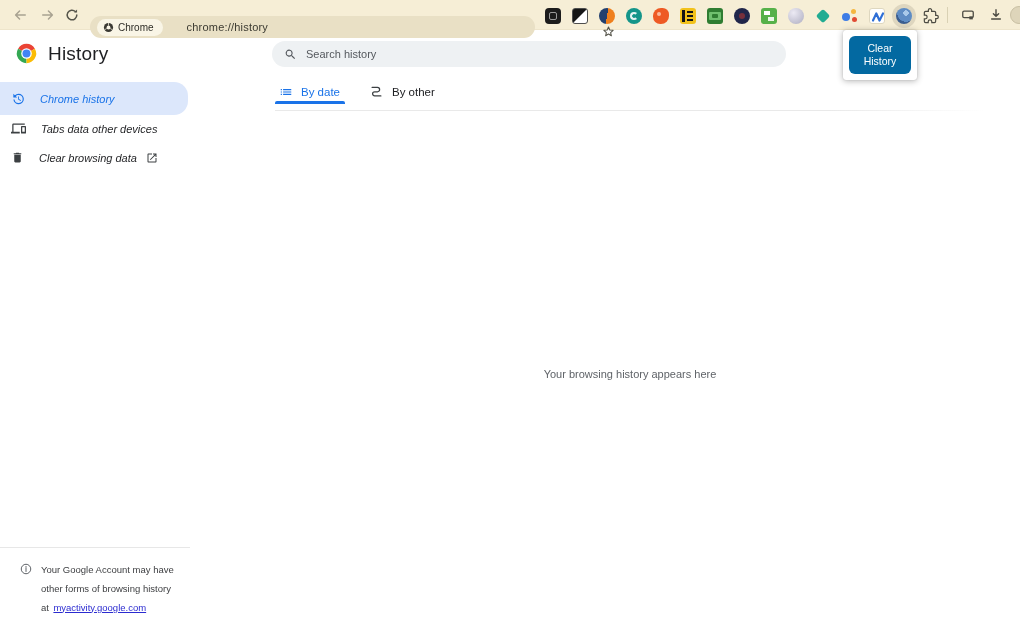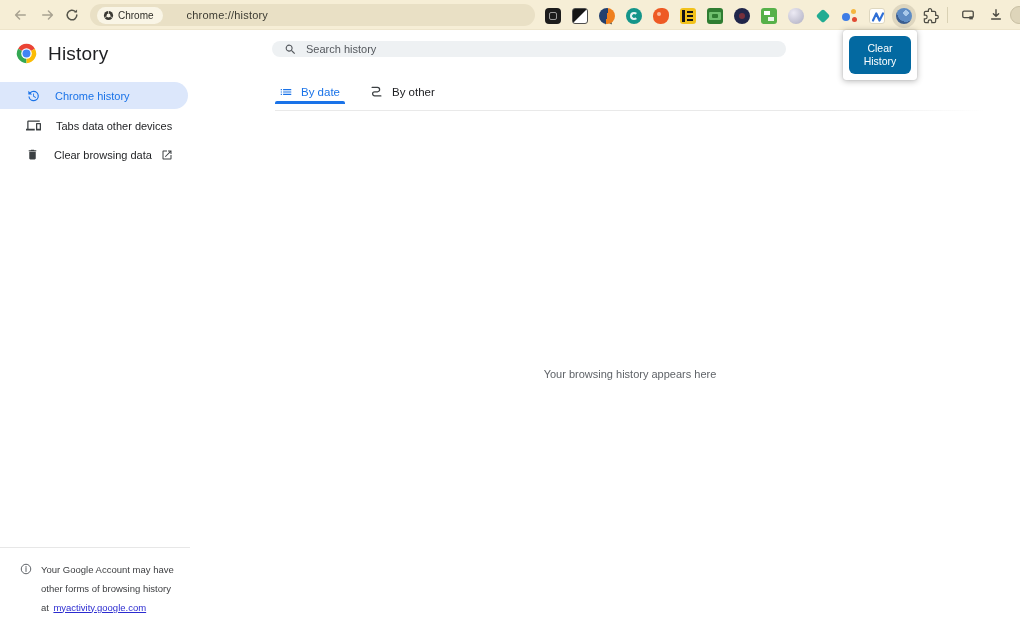--- a/index.html
+++ b/index.html
@@ -8,21 +8,21 @@
     position:relative; width:1020px; height:638px; overflow:hidden;
     background:#ffffff; font-family:"Liberation Sans", sans-serif;
     -webkit-font-smoothing:antialiased;
   }
 
   
   .topbar { position:absolute; left:0; top:0; width:1020px; height:30px; background:#f6eed6; border-bottom:1px solid #eee5cb; }
   .tb-icon { position:absolute; top:8px; width:14px; height:14px; }
   .tb-icon svg { display:block; width:14px; height:14px; }
 
-  .omnibox { position:absolute; left:90px; top:4px; width:445px; height:22px; border-radius:12px; background:#e9e0c5; display:flex; align-items:center; }
+  .omnibox { position:absolute; left:90px; top:16px; width:445px; height:22px; border-radius:12px; background:#e9e0c5; display:flex; align-items:center; }
   .chip { margin-left:7px; height:17px; border-radius:9px; background:#f9f5e6; display:flex; align-items:center; gap:4px; padding:0 9px 0 6px; }
   .chip svg { width:11px; height:11px; }
   .chip-label { font-size:10px; font-weight:500; color:#2f2e28; }
   .url { margin-left:24px; font-size:11px; color:#3b3a31; letter-spacing:.2px; }
   .star { position:absolute; left:511px; top:8px; width:15px; height:15px; }
 
   .active-ring { position:absolute; left:892px; top:4px; width:24px; height:24px; border-radius:50%; background:rgba(60,55,35,.13); }
   .ext-row { position:absolute; left:545px; top:8px; display:flex; }
   .ext { position:relative; width:16px; height:16px; margin-right:11px; flex:0 0 auto; }
   .ext svg { display:block; width:16px; height:16px; }
@@ -54,34 +54,34 @@
   .e14 { background:radial-gradient(circle at 62% 32%, #a9c9ea 0 18%, #5e8cc4 19% 58%, #3a5d90 59%); border-radius:50%; }
   .e15 { margin-right:0; }
   .tb-sep { position:absolute; left:947px; top:7px; width:1px; height:16px; background:#d9d1b4; }
   .avatar-sliver { position:absolute; left:1010px; top:6px; width:18px; height:18px; border-radius:50%; background:#ded5ba; border:1px solid #c9c0a4; }
 
   
   .app-header { position:absolute; left:15px; top:42px; display:flex; align-items:center; gap:10px; }
   .app-header svg { width:23px; height:23px; }
   .app-title { font-size:19px; color:#1f2023; letter-spacing:.2px; }
 
-  .nav-item { position:absolute; left:0; height:27px; display:flex; align-items:center; padding-left:26px; gap:15px; width:188px; cursor:default; }
+  .nav-item { position:absolute; left:0; height:33px; display:flex; align-items:center; padding-left:11px; gap:15px; width:188px; cursor:default;font-style:italic; }
   .nav-item .lbl { font-size:11px; font-weight:500; color:#1f2023; white-space:nowrap; }
   .nav-item.selected { background:#dce7fb; border-radius:0 14px 14px 0; }
   .nav-item.selected .lbl { color:#1a73e8; }
   .nav-icon svg { display:block; }
 
   .side-divider { position:absolute; left:0; top:547px; width:190px; height:1px; background:#e7e7e7; }
   .side-foot { position:absolute; left:20px; top:559px; width:156px; display:flex; gap:9px; }
   .side-foot .info { flex:0 0 auto; margin-top:2px; }
   .foot-text { font-size:9.5px; line-height:14.8px; color:#3f4043; width:134px; }
   .foot-link { display:inline-block; font-size:9.5px; line-height:14.8px; color:#2b2bd0; text-decoration:underline; font-weight:500; }
 
   
-  .search-pill { position:absolute; left:272px; top:41px; width:514px; height:16px; border-radius:13px; background:#eef1f3; display:flex; align-items:center; padding-left:12px; gap:9px; }
+  .search-pill { position:absolute; left:272px; top:41px; width:514px; height:26px; border-radius:13px; background:#eef1f3; display:flex; align-items:center; padding-left:12px; gap:9px; }
   .search-pill input { flex:1; border:none; outline:none; background:transparent; font-family:inherit; font-size:11px; color:#202124; padding-right:14px; }
   .search-pill input::placeholder { color:#55595e; opacity:1; }
 
   .tab { position:absolute; display:flex; align-items:center; gap:8px; cursor:default; }
   .tab .tlbl { font-size:11.5px; }
   .tab-bydate { left:279px; top:85px; }
   .tab-bydate .tlbl { color:#1a73e8; font-weight:500; }
   .tab-bygroup { left:369px; top:84px; }
   .tab-bygroup .tlbl { color:#202124; }
   .tab-underline { position:absolute; left:275px; top:101px; width:70px; height:3px; background:#1a73e8; border-radius:2px 2px 0 0; }

